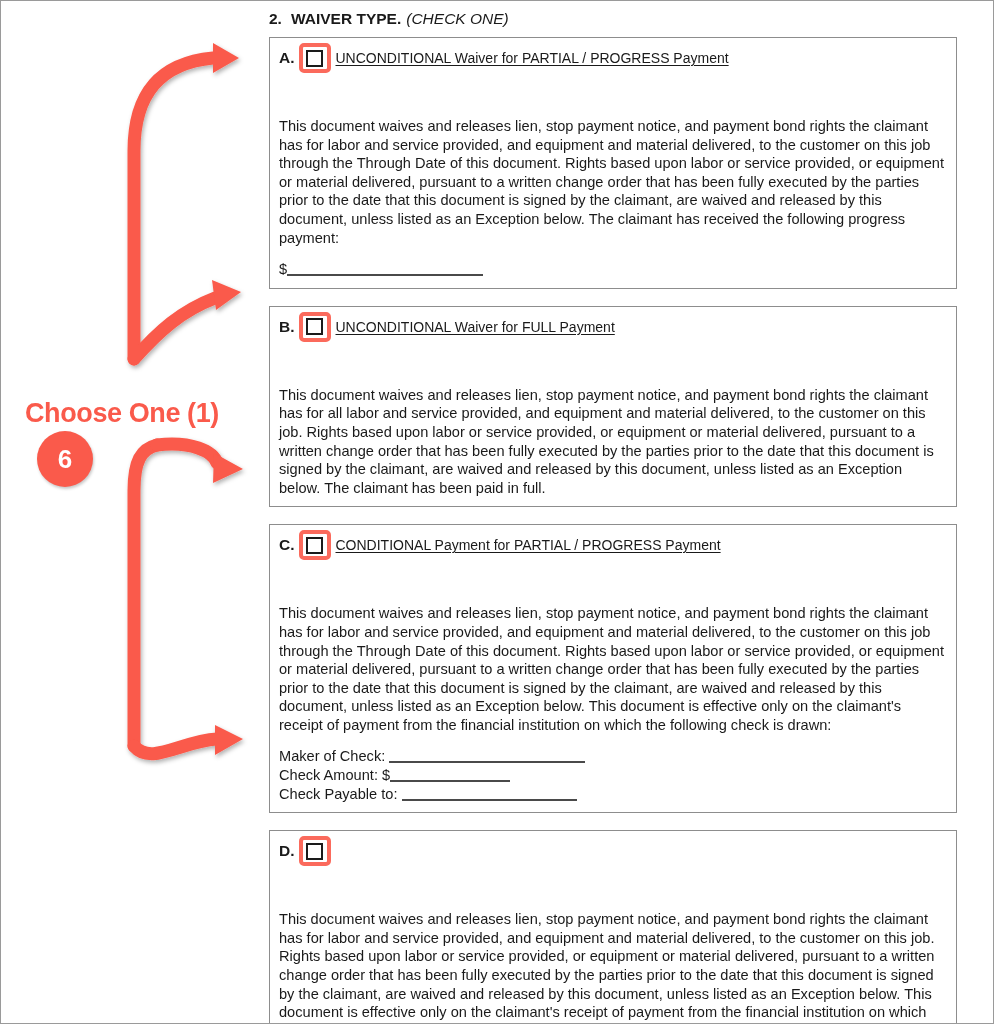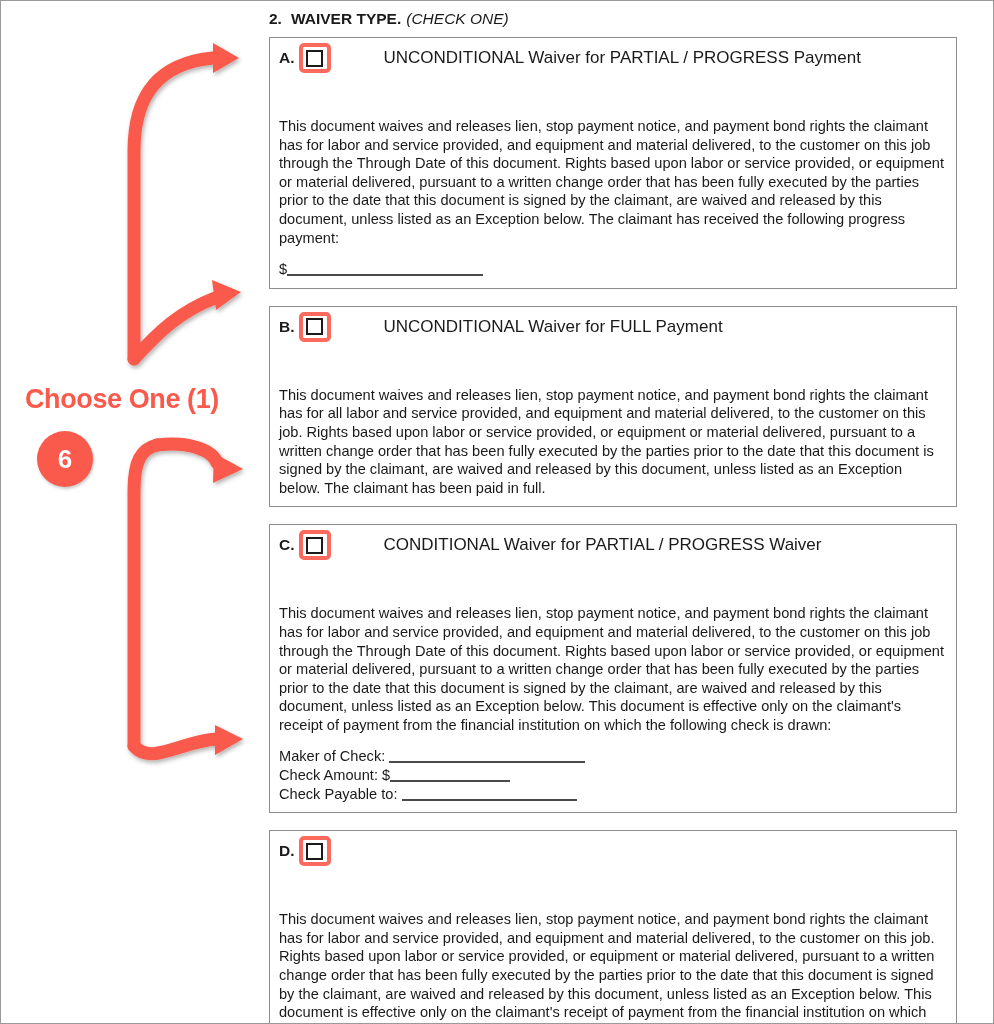--- a/index.html
+++ b/index.html
@@ -26,21 +26,21 @@
     position: absolute;
     left: 0; top: 0;
     width: 994px;
     height: 1024px;
     pointer-events: none;
     z-index: 5;
   }
   .choose-label {
     position: absolute;
     left: 24px;
-    top: 383px;
+    top: 397px;
     font-size: 27px;
     font-weight: bold;
     letter-spacing: -0.4px;
     color: #fa5a4b;
     white-space: nowrap;
     font-family: "Liberation Sans", sans-serif;
   }
   .step-badge {
     position: absolute;
     left: 36px;
@@ -128,24 +128,24 @@
   }
   .checkbox {
     position: relative;
     width: 17px;
     height: 17px;
     border: 2px solid #1a1a1a;
     background: #ffffff;
     box-sizing: border-box;
   }
   .box-title {
-    font-size: 17px;
+    font-size: 14px;
+    text-decoration: underline;
     text-underline-offset: 2px;
     white-space: nowrap;
-    margin-left: 48px;
   }
   .body-text {
     font-size: 14.6px;
     line-height: 18.6px;
     text-align: left;
     margin-top: 46px;
   }
   .fill-line {
     font-size: 14.6px;
     line-height: 18.6px;
@@ -227,21 +227,21 @@
           </div>
           <div class="body-text">This document waives and releases lien, stop payment notice, and payment bond rights the claimant has for all labor and service provided, and equipment and material delivered, to the customer on this job. Rights based upon labor or service provided, or equipment or material delivered, pursuant to a written change order that has been fully executed by the parties prior to the date that this document is signed by the claimant, are waived and released by this document, unless listed as an Exception below. The claimant has been paid in full.</div>
         </div>
         <div class="waiver-box">
           <div class="box-header">
             <span class="box-letter">C.</span>
             <span class="checkbox-wrap">
               <span class="checkbox-highlight"></span>
               <span class="checkbox"></span>
             </span>
-            <span class="box-title">CONDITIONAL Waiver for PARTIAL / PROGRESS Waiver</span>
+            <span class="box-title">CONDITIONAL Payment for PARTIAL / PROGRESS Payment</span>
           </div>
           <div class="body-text">This document waives and releases lien, stop payment notice, and payment bond rights the claimant has for labor and service provided, and equipment and material delivered, to the customer on this job through the Through Date of this document. Rights based upon labor or service provided, or equipment or material delivered, pursuant to a written change order that has been fully executed by the parties prior to the date that this document is signed by the claimant, are waived and released by this document, unless listed as an Exception below. This document is effective only on the claimant's receipt of payment from the financial institution on which the following check is drawn:</div>
           <div class="check-lines">
             <div class="fill-line"><span>Maker of Check: </span><span class="blank blank-lg"></span></div>
             <div class="fill-line"><span>Check Amount: $</span><span class="blank blank-sm"></span></div>
             <div class="fill-line"><span>Check Payable to: </span><span class="blank blank-md"></span></div>
           </div>
         </div>
         <div class="waiver-box">
           <div class="box-header">

